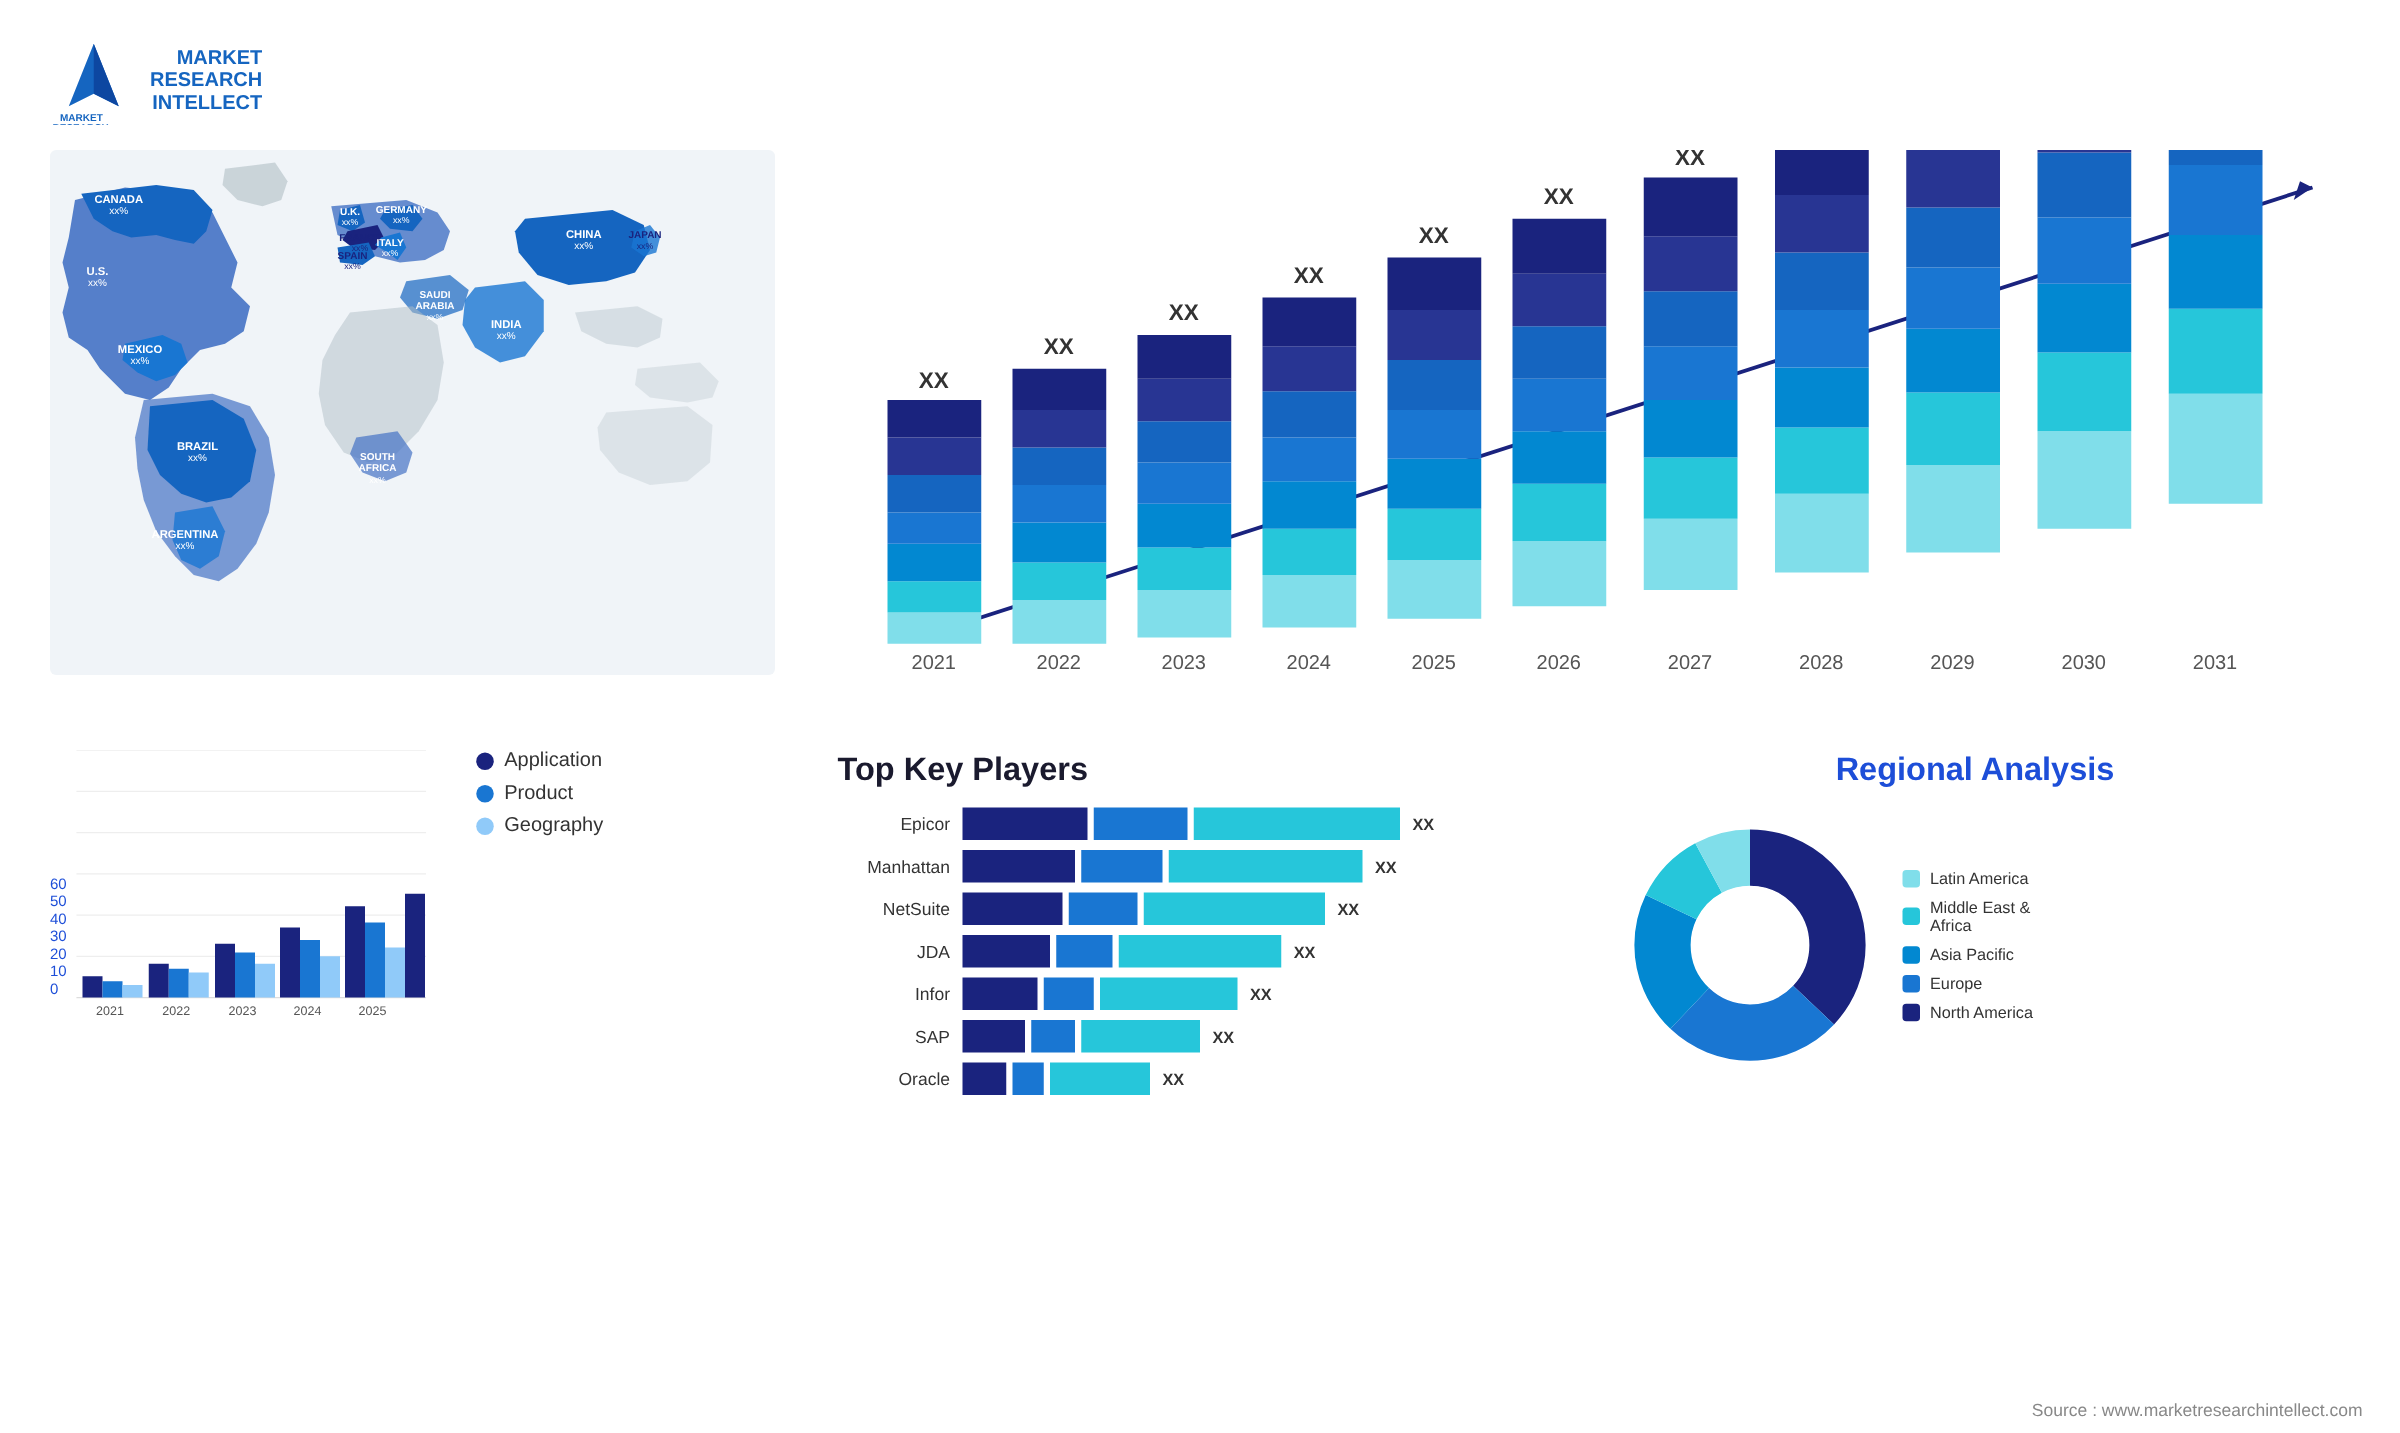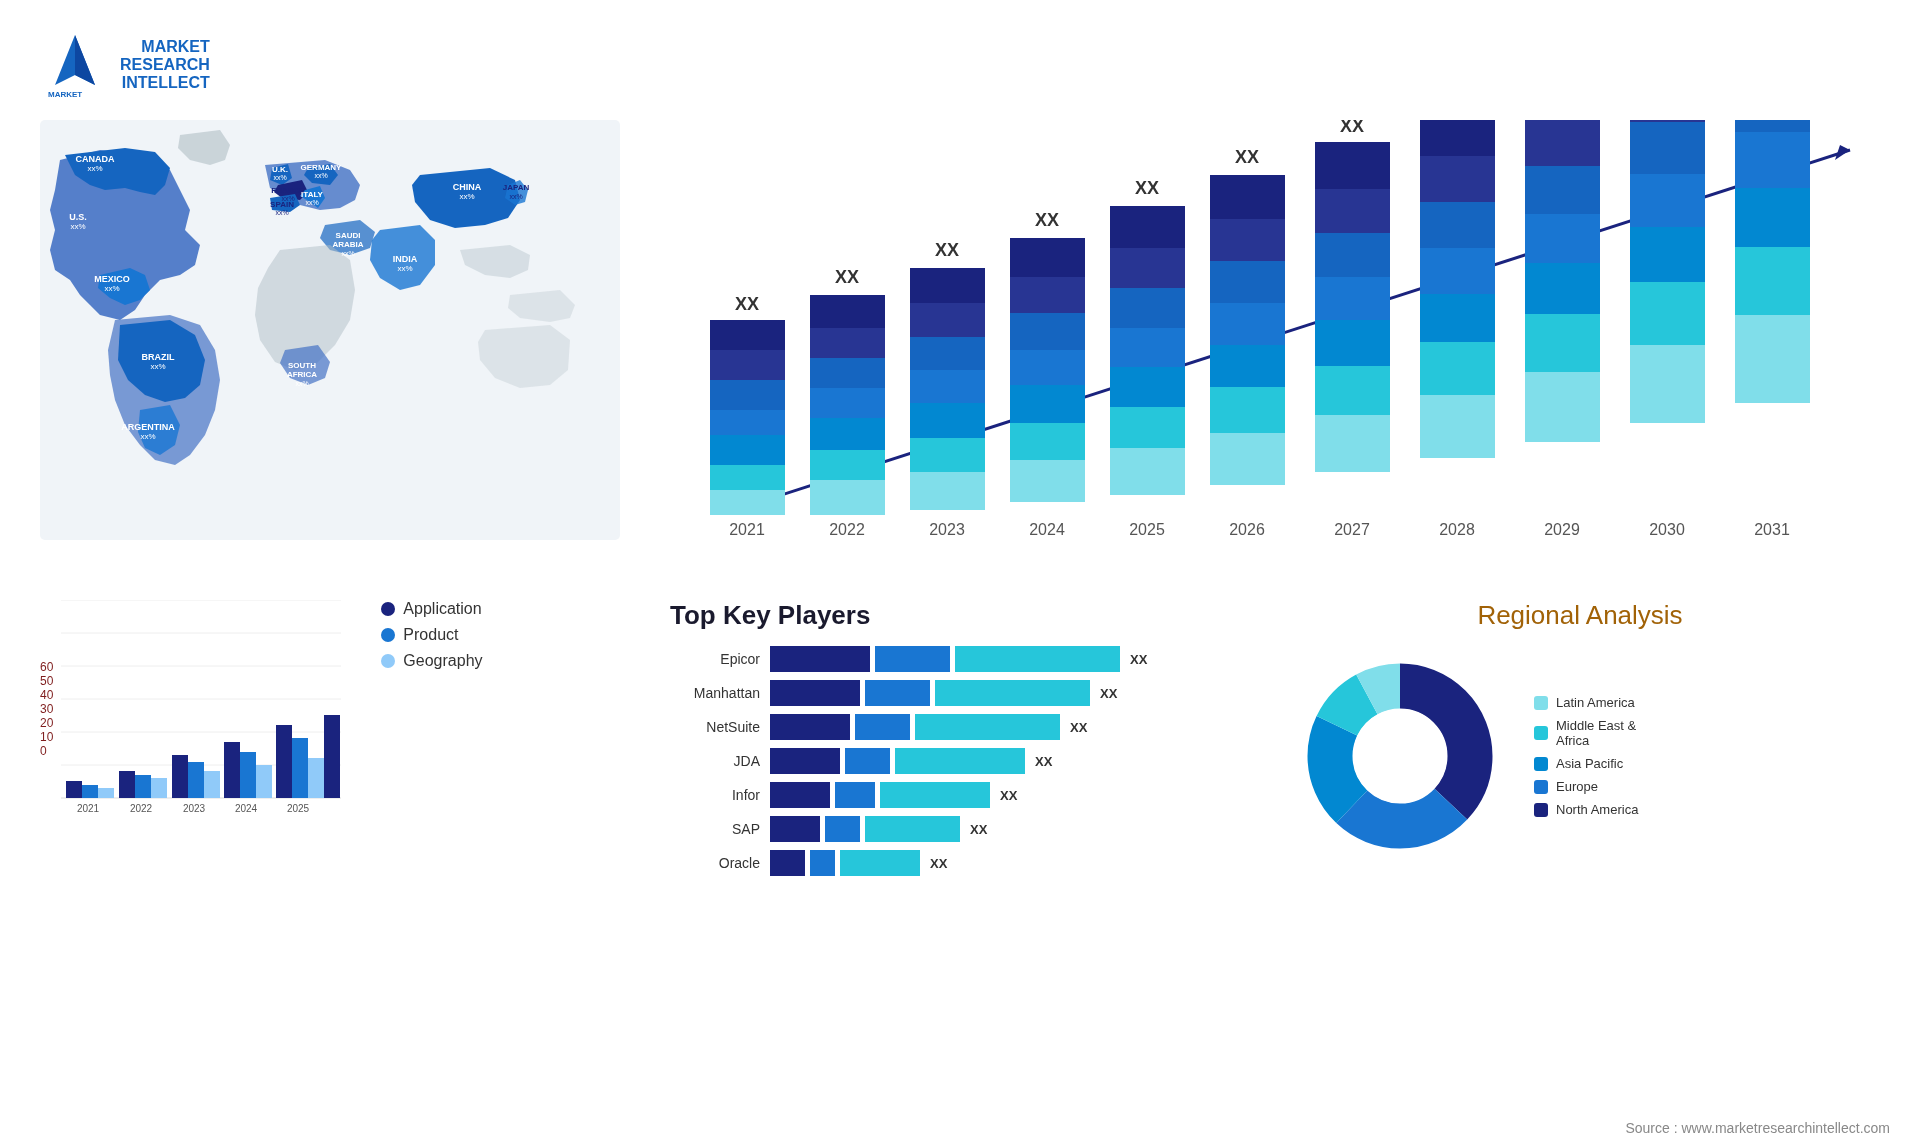--- a/index.html
+++ b/index.html
@@ -119,29 +119,29 @@
       color: #333;
       margin-left: 5px;
     }
 
     
     .regional-section {
       padding: 10px 20px;
     }
     .regional-title {
       font-size: 26px;
-      font-weight: 400;
-      color: #a16207;
+      font-weight: 700;
+      color: #1d4ed8;
       margin-bottom: 15px;
       text-align: center;
     }
     .regional-content {
       display: flex;
       align-items: center;
-      gap: 24px;
+      gap: 12px;
     }
     .regional-legend {
       display: flex;
       flex-direction: column;
       gap: 8px;
     }
     .regional-legend-item {
       display: flex;
       align-items: center;
       gap: 8px;
@@ -403,21 +403,21 @@
         <text x="1092" y="415" font-size="16" fill="#555" text-anchor="middle">2031</text>
       </svg>
     </div>
   </div>
 
   <div style="padding: 10px 20px;">
     <div style="display:flex; align-items:flex-start; gap:20px;">
 
       <div style="display:flex; align-items:flex-end; gap:0;">
 
-        <div style="display:flex; flex-direction:column; justify-content:center; height:200px; margin-right:8px; font-size:12px; color:#7f1d1d; padding-bottom:22px;">
+        <div style="display:flex; flex-direction:column; justify-content:flex-end; height:200px; margin-right:8px; font-size:12px; color:#1d4ed8; padding-bottom:22px;">
           <span>60</span>
           <span>50</span>
           <span>40</span>
           <span>30</span>
           <span>20</span>
           <span>10</span>
           <span>0</span>
         </div>
 
         <svg width="280" height="220" viewBox="0 0 280 220">

